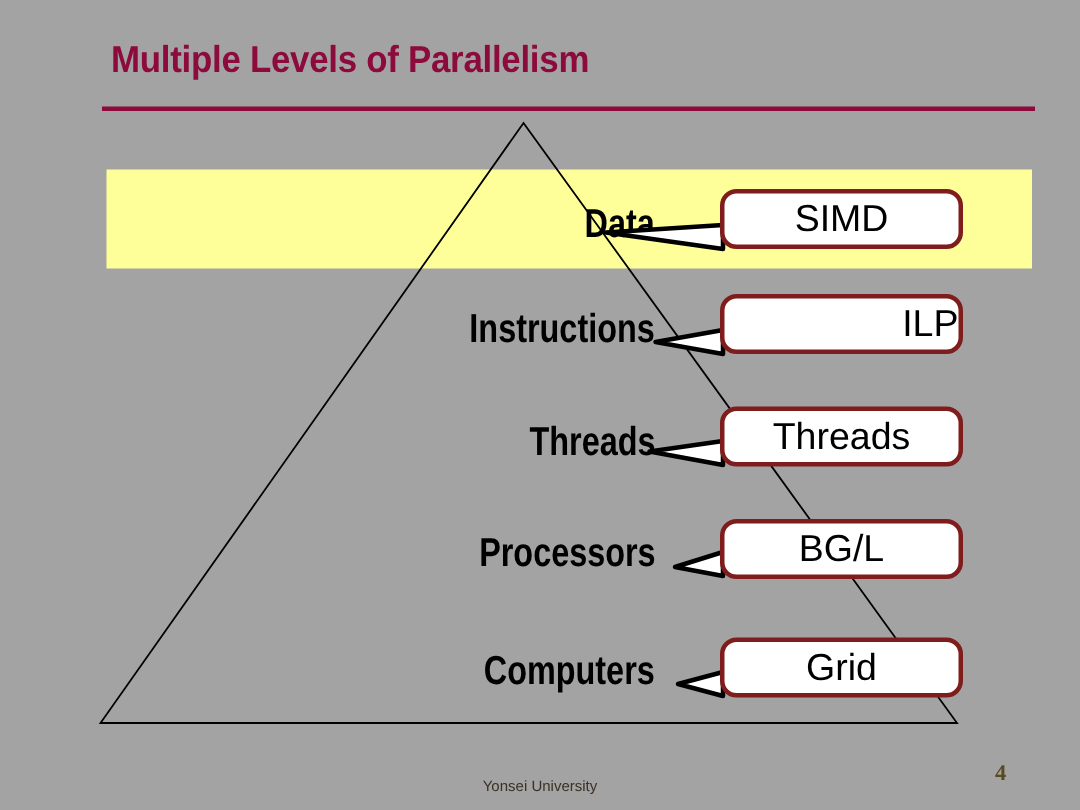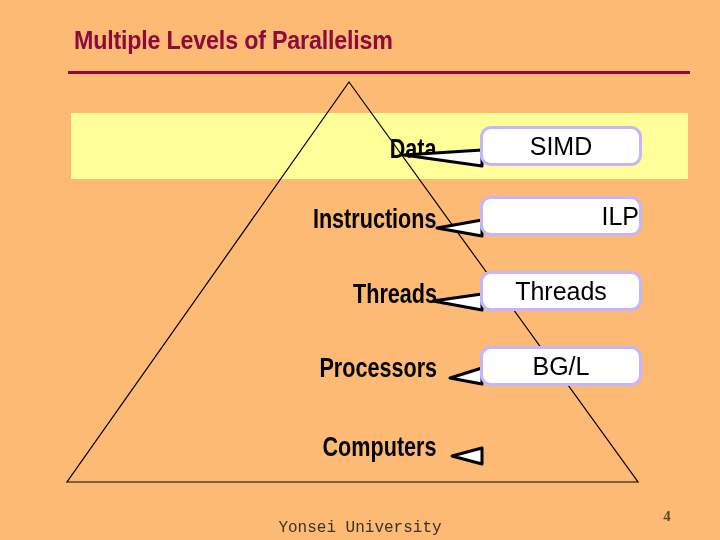--- a/index.html
+++ b/index.html
@@ -7,21 +7,21 @@
     padding: 0;
     background: #ffffff;
   }
   body {
     font-family: "Liberation Sans", sans-serif;
   }
   #slide {
     position: relative;
     width: 720px;
     height: 540px;
-    background: #fdba74;
+    background: #a3a3a3;
     overflow: hidden;
   }
 
   
   #title {
     position: absolute;
     left: 74px;
     top: 26px;
     font-family: "Liberation Sans", sans-serif;
     font-weight: bold;
@@ -81,21 +81,21 @@
   .level-label.lv3 { top: 355px; }
   .level-label.lv4 { top: 434px; }
 
   
   .callout {
     position: absolute;
     left: 480px;
     width: 162px;
     height: 40px;
     background: #ffffff;
-    border: 3px solid #c4b5fd;
+    border: 3px solid #7f1d1d;
     border-radius: 11px;
     box-sizing: border-box;
     display: flex;
     align-items: center;
     justify-content: center;
   }
   .callout .callout-text {
     font-family: "Liberation Sans", sans-serif;
     font-weight: normal;
     font-size: 25px;
@@ -119,22 +119,22 @@
     pointer-events: none;
   }
 
   
   #footer-org {
     position: absolute;
     left: 0;
     top: 519px;
     width: 720px;
     text-align: center;
-    font-family: Liberation Mono, monospace;
-    font-size: 16px;
+    font-family: Liberation Sans, sans-serif;
+    font-size: 10px;
     color: #3a3226;
   }
   #page-number {
     position: absolute;
     left: 655px;
     top: 508px;
     width: 24px;
     text-align: center;
     font-family: "Liberation Serif", serif;
     font-weight: bold;
@@ -180,17 +180,20 @@
   </div>
   <div class="callout c1">
     <span class="callout-text">ILP</span>
   </div>
   <div class="callout c2">
     <span class="callout-text">Threads</span>
   </div>
   <div class="callout c3">
     <span class="callout-text">BG/L</span>
   </div>
+  <div class="callout c4">
+    <span class="callout-text">Grid</span>
+  </div>
 
   <div id="footer-org">Yonsei University</div>
   <div id="page-number">4</div>
 
 </div>
 
 </body></html>

